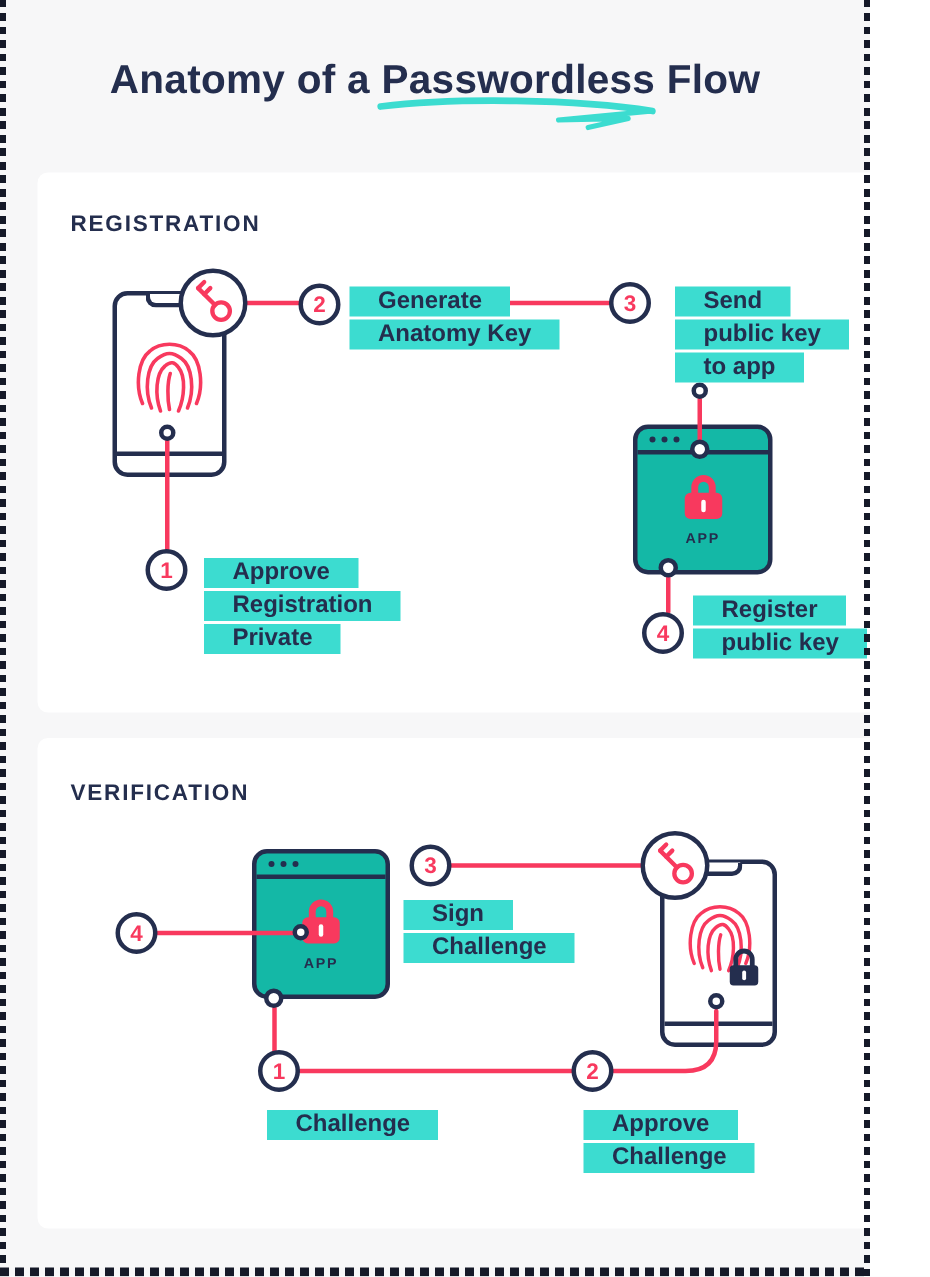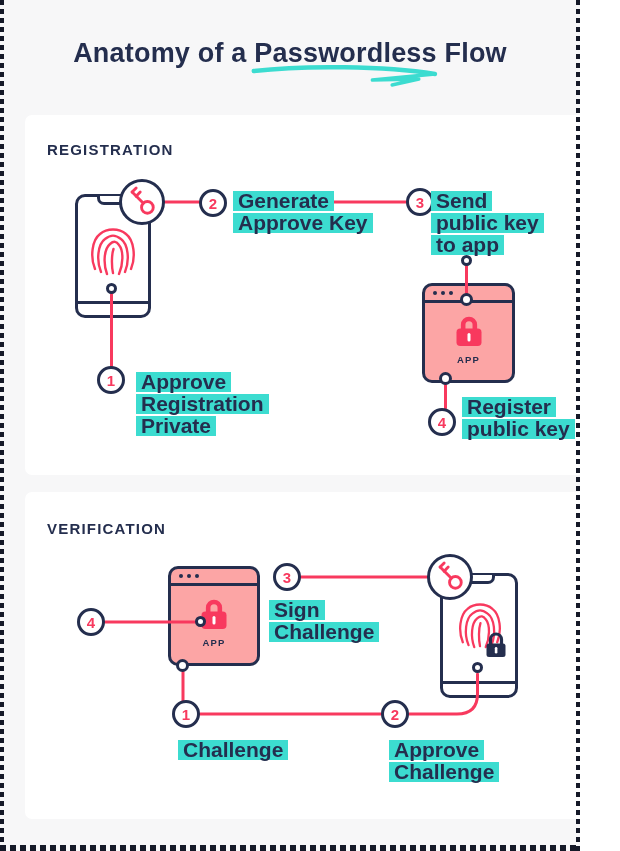--- a/index.html
+++ b/index.html
@@ -35,43 +35,43 @@
   .sec-heading{position:absolute;font-size:15px;font-weight:700;letter-spacing:1.2px;color:var(--navy)}
 
   
   .phone{position:absolute;background:#fff;border:3px solid var(--navy);border-radius:10px;z-index:1}
   .notch{position:absolute;top:-1px;left:50%;transform:translateX(-50%);width:32px;height:9px;
     background:#fff;border:3px solid var(--navy);border-top:none;border-radius:0 0 7px 7px}
   .screenbar{position:absolute;left:0;right:0;bottom:11px;height:3px;background:var(--navy)}
   .fp{position:absolute}
   .mini-lock{position:absolute}
 
-  .win{position:absolute;background:#fca5a5;border:3px solid var(--navy);border-radius:10px;z-index:1}
+  .win{position:absolute;background:#14b8a6;border:3px solid var(--navy);border-radius:10px;z-index:1}
   .winbar{height:17px;border-bottom:3px solid var(--navy);display:flex;align-items:center;gap:4px;padding-left:8px}
   .winbar i{width:4px;height:4px;border-radius:50%;background:var(--navy)}
   .winbody{display:flex;flex-direction:column;align-items:center}
   .winbody svg{margin-top:9px}
   .applabel{margin-top:4px;font-size:9.5px;font-weight:700;letter-spacing:1.2px;color:var(--navy)}
 
   
   .lines{position:absolute;inset:0;z-index:2;pointer-events:none}
   .lines path{fill:none;stroke:var(--red);stroke-width:3;stroke-linecap:round}
   .dot{position:absolute;background:#fff;border:3px solid var(--navy);border-radius:50%;z-index:3}
   .dot.sm{width:11px;height:11px}
   .dot.lg{width:13px;height:13px}
   .numcircle{position:absolute;width:28px;height:28px;background:#fff;border:3px solid var(--navy);
     border-radius:50%;display:flex;align-items:center;justify-content:center;
     font-size:15px;font-weight:700;color:var(--red);z-index:3}
   .keycircle{position:absolute;width:46px;height:46px;background:#fff;border:3px solid var(--navy);
     border-radius:50%;display:flex;align-items:center;justify-content:center;z-index:3}
 
   
   .label{position:absolute;display:flex;flex-direction:column;align-items:flex-start;gap:2px;z-index:3}
-  .hl{background:var(--teal);color:var(--navy);font-size:21px;font-weight:700;line-height:20px;
-    padding:0 5px;white-space:nowrap}
+  .hl{background:var(--teal);color:var(--navy);font-size:16px;font-weight:700;line-height:20px;
+    padding:0 19px;white-space:nowrap}
 </style>
 </head>
 <body>
 
 <div class="page">
   <div class="edge-left"></div>
   <div class="edge-right"></div>
   <div class="edge-bottom"></div>
 
   <div class="title">
@@ -143,23 +143,23 @@
     <div class="numcircle" style="left:381px;top:73px">3</div>
     <div class="numcircle" style="left:403px;top:293px">4</div>
 
     <div class="label" style="left:111px;top:257px">
       <span class="hl">Approve</span>
       <span class="hl">Registration</span>
       <span class="hl">Private</span>
     </div>
     <div class="label" style="left:208px;top:76px">
       <span class="hl">Generate</span>
-      <span class="hl">Approve Key</span>
-    </div>
-    <div class="label" style="left:406px;top:76px">
+      <span class="hl">Anatomy Key</span>
+    </div>
+    <div class="label" style="left:425px;top:76px">
       <span class="hl">Send</span>
       <span class="hl">public key</span>
       <span class="hl">to app</span>
     </div>
     <div class="label" style="left:437px;top:282px">
       <span class="hl">Register</span>
       <span class="hl">public key</span>
     </div>
   </div>
 

